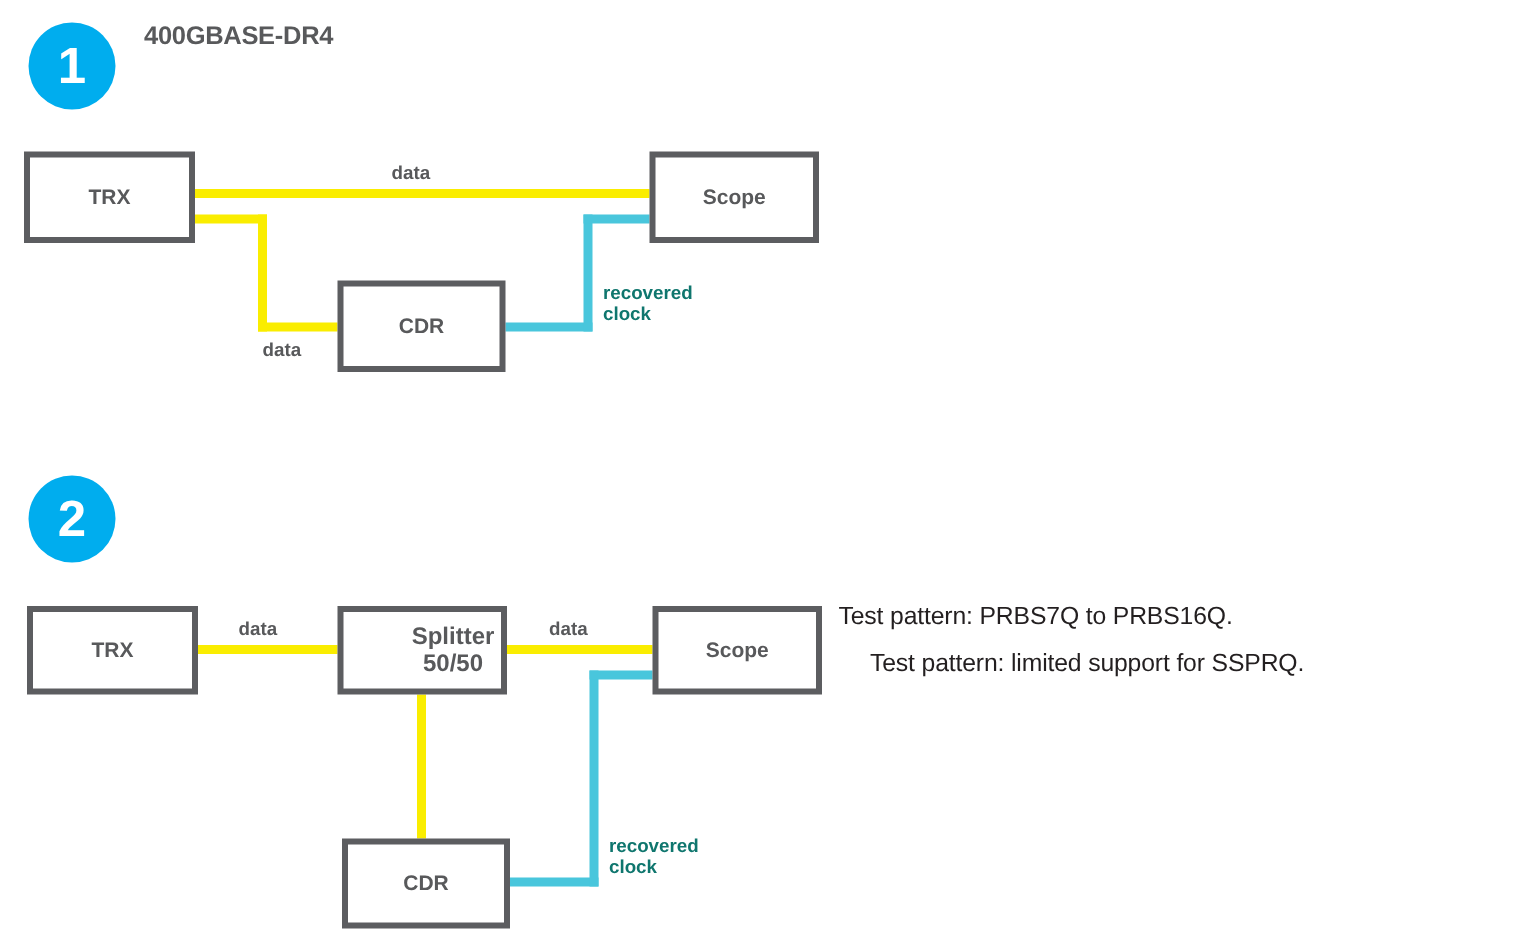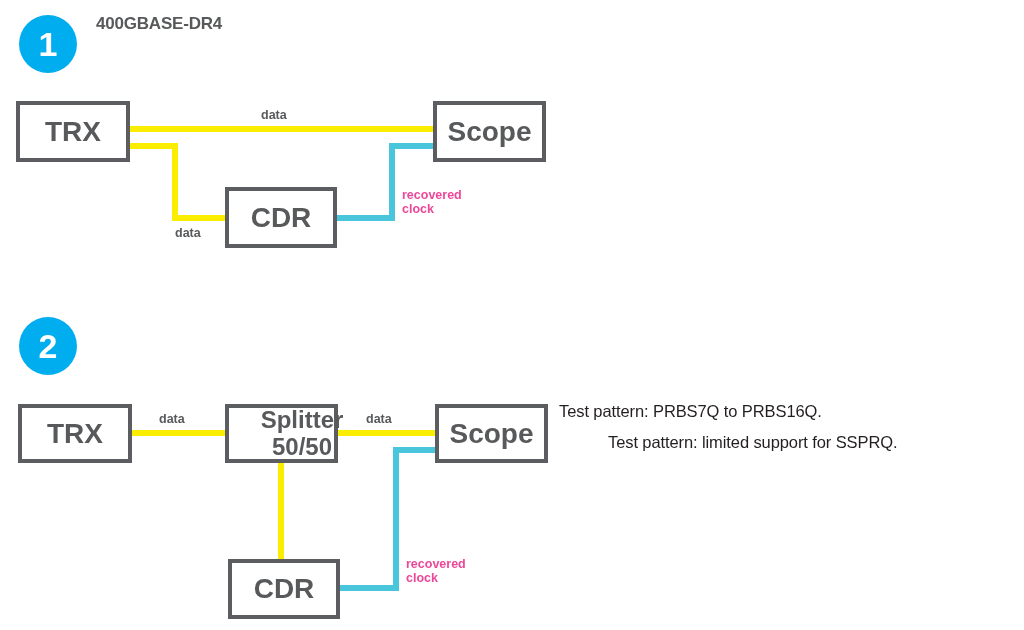--- a/index.html
+++ b/index.html
@@ -44,48 +44,48 @@
     letter-spacing: -0.2px;
     white-space: nowrap;
   }
   
   .block {
     position: absolute;
     box-sizing: border-box;
     border: 4px solid #5C5D60;
     background: #ffffff;
     color: #58595B;
-    font-size: 28px;
+    font-size: 14px;
     font-weight: bold;
     display: flex;
     align-items: center;
     justify-content: center;
     text-align: center;
     line-height: 1.12;
     z-index: 3;
   }
-  .block.two-line { font-size: 24px; padding-left: 41px; }
+  .block.two-line { font-size: 16px; padding-left: 41px; }
   
   .wire {
     position: absolute;
     z-index: 1;
   }
   .wire.data { background: #FAED00; }
   .wire.clock { background: #49C6DC; }
   
   .wlabel {
     position: absolute;
     font-size: 12.5px;
     font-weight: bold;
     color: #58595B;
     white-space: nowrap;
     z-index: 4;
   }
   .wlabel.clocklbl {
-    color: #ec4899;
+    color: #0f766e;
     line-height: 1.12;
     white-space: pre-line;
   }
   
   .note {
     position: absolute;
     font-size: 16.5px;
     color: #231F20;
     white-space: nowrap;
     letter-spacing: -0.1px;
@@ -145,15 +145,15 @@
   <div class="block" style="left:435px; top:404px; width:113px; height:59px;">Scope</div>
 
   <div class="block" style="left:228px; top:559px; width:112px; height:60px;">CDR</div>
 
   <div class="wlabel" style="left:159px; top:412px;">data</div>
   <div class="wlabel" style="left:366px; top:412px;">data</div>
   <div class="wlabel clocklbl" style="left:406px; top:557px;">recovered
 clock</div>
 
   <div class="note" style="left:559px; top:402px;">Test pattern: PRBS7Q to PRBS16Q.</div>
-  <div class="note" style="left:580px; top:433px;margin-left:28px;">Test pattern: limited support for SSPRQ.</div>
+  <div class="note" style="left:580px; top:433px;">Test pattern: limited support for SSPRQ.</div>
 
 </div>
 
 </body></html>

